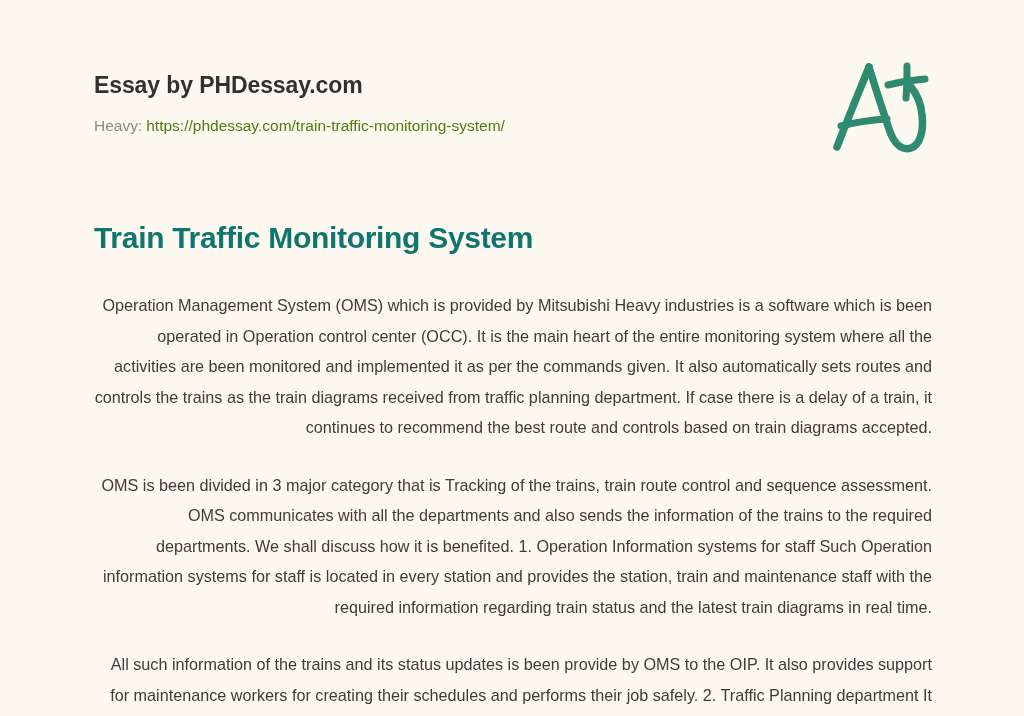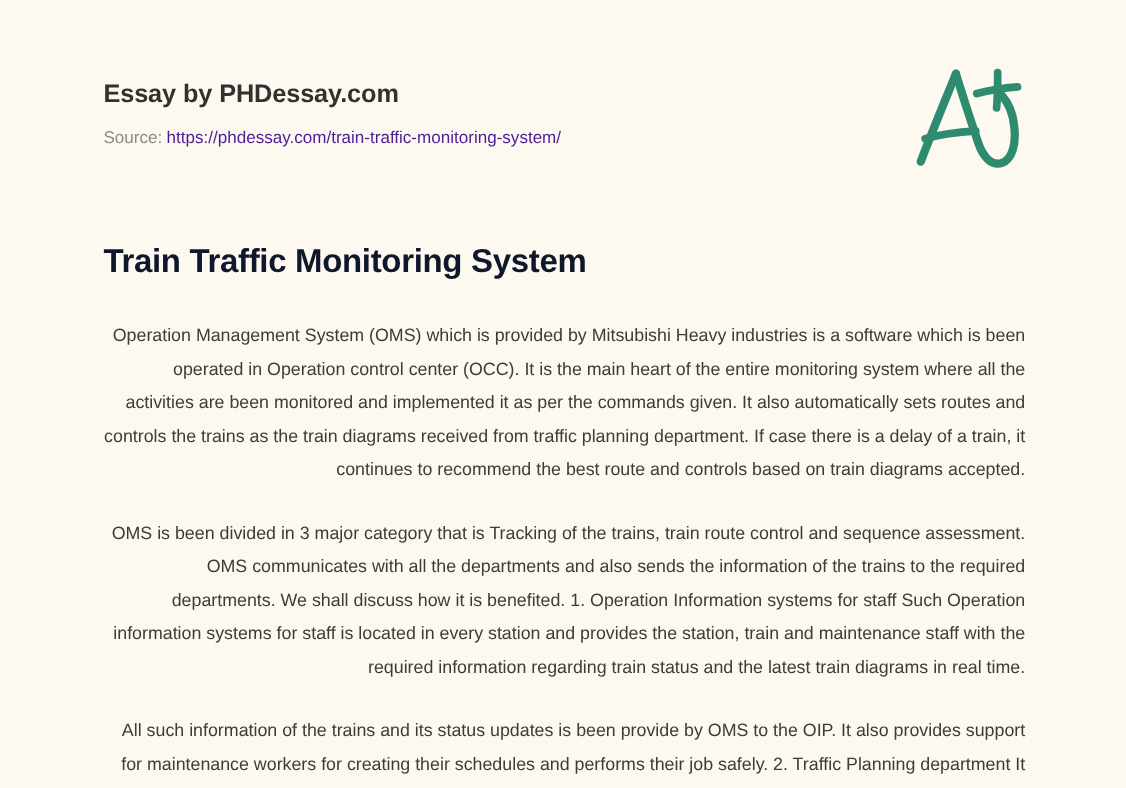--- a/index.html
+++ b/index.html
@@ -54,21 +54,21 @@
     line-height: 22px;
     color: #8d8a85;
     white-space: nowrap;
   }
 
   .source-label {
     color: #8d8a85;
   }
 
   .source-link {
-    color: #4c1d95;
+    color: #4d7c0f;
     text-decoration: none;
     margin-left: 4px;
   }
 
   
   .logo {
     position: absolute;
     left: 812px;
     top: 52px;
     width: 140px;
@@ -85,21 +85,21 @@
   .article {
     position: absolute;
     left: 94px;
     top: 218px;
     width: 838px;
   }
 
   .article-title {
     font-size: 30px;
     font-weight: bold;
-    color: #0f172a;
+    color: #0f766e;
     line-height: 40px;
     letter-spacing: -0.3px;
     margin: 0 0 32px 0;
   }
 
   .article-body p {
     margin: 0 0 27px 0;
     font-size: 16.2px;
     line-height: 30.5px;
     color: #3f3c38;
@@ -114,21 +114,21 @@
 <body>
 
 <div class="page">
 
   <div class="header">
 
     <div class="brand-block">
       <div class="brand-title">Essay by PHDessay.com</div>
 
       <div class="source-line">
-        <span class="source-label">Source:</span><a class="source-link" href="#">https://phdessay.com/train-traffic-monitoring-system/</a>
+        <span class="source-label">Heavy:</span><a class="source-link" href="#">https://phdessay.com/train-traffic-monitoring-system/</a>
       </div>
     </div>
 
     <div class="logo">
       <svg viewBox="0 0 140 112" xmlns="http://www.w3.org/2000/svg" fill="none" stroke="#2e8b6f" stroke-linecap="round" stroke-linejoin="round">
 
         <path d="M57 15 C49 35, 36 66, 25 95" stroke-width="7.5"></path>
 
         <path d="M57 15 C64 38, 72 62, 77 77 C82 92, 90 99, 99 96 C108 93, 112 79, 110 63 C109 51, 104 41, 99 35" stroke-width="7.5"></path>
 

